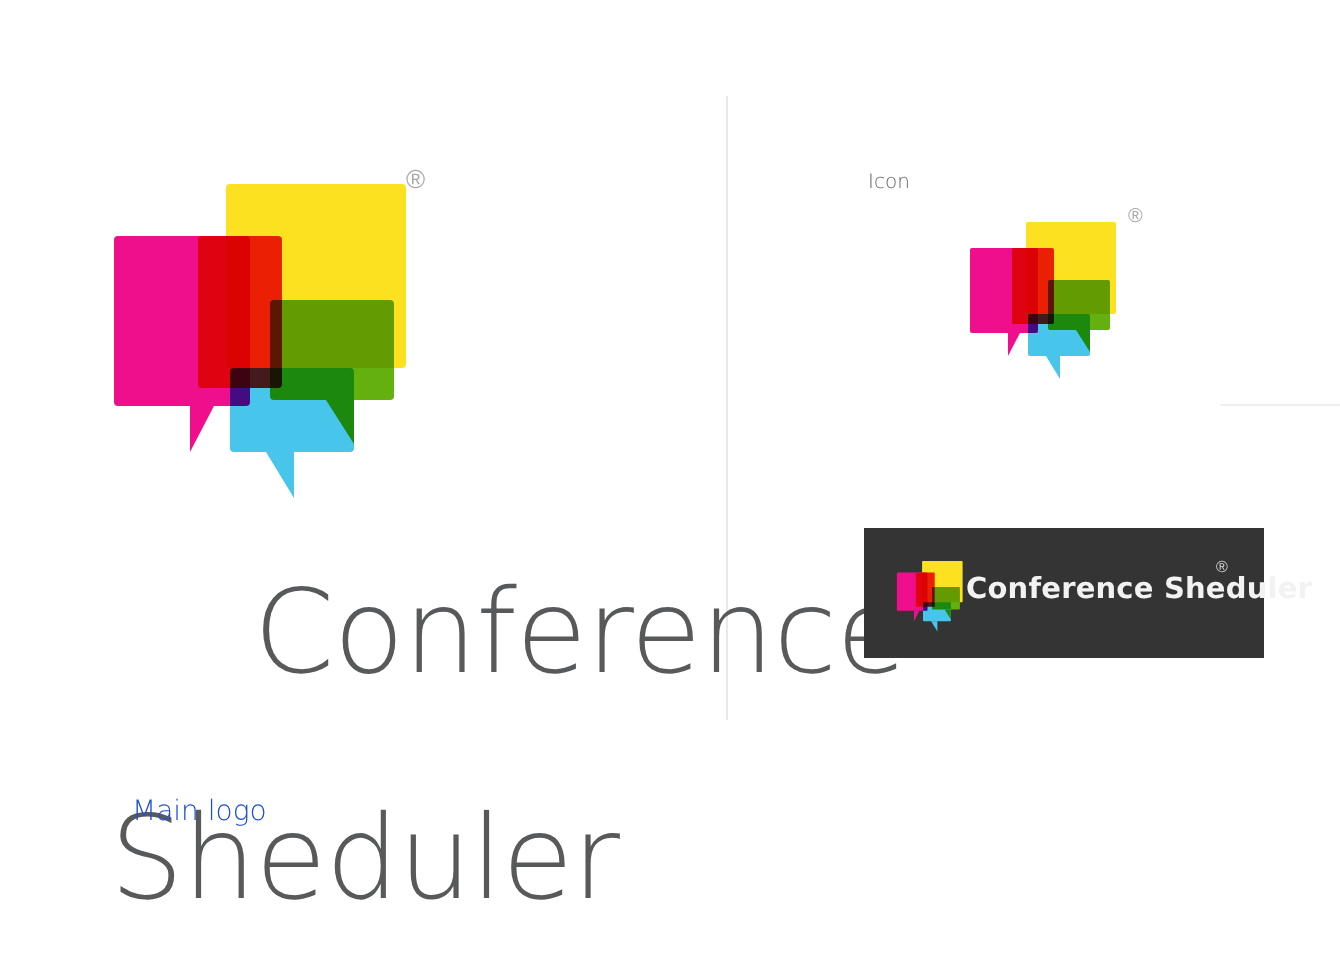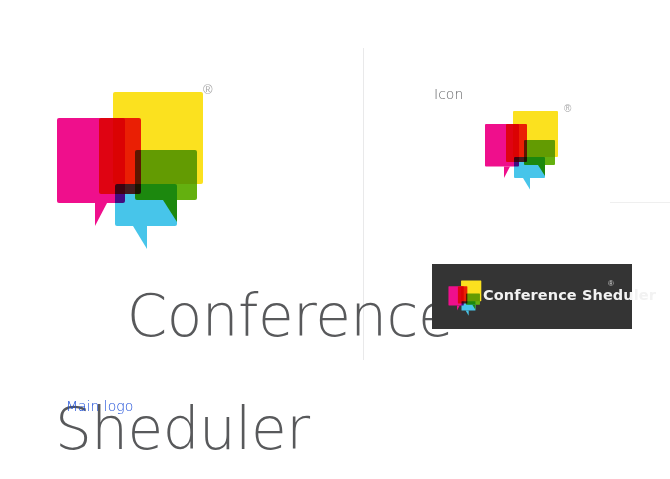--- a/index.html
+++ b/index.html
@@ -124,21 +124,21 @@
   .wordmark .l2 { display: block; }
 
   
   .icon-label {
     position: absolute;
     left: 434px;
     top: 86px;
     color: #666769;
     font-family: "DejaVu Sans", sans-serif;
     font-weight: 300;
-    font-size: 14px;
+    font-size: 10px;
   }
 
   
   .ui-bar {
     position: absolute;
     left: 432px;
     top: 264px;
     width: 200px;
     height: 65px;
     background: #343434;

